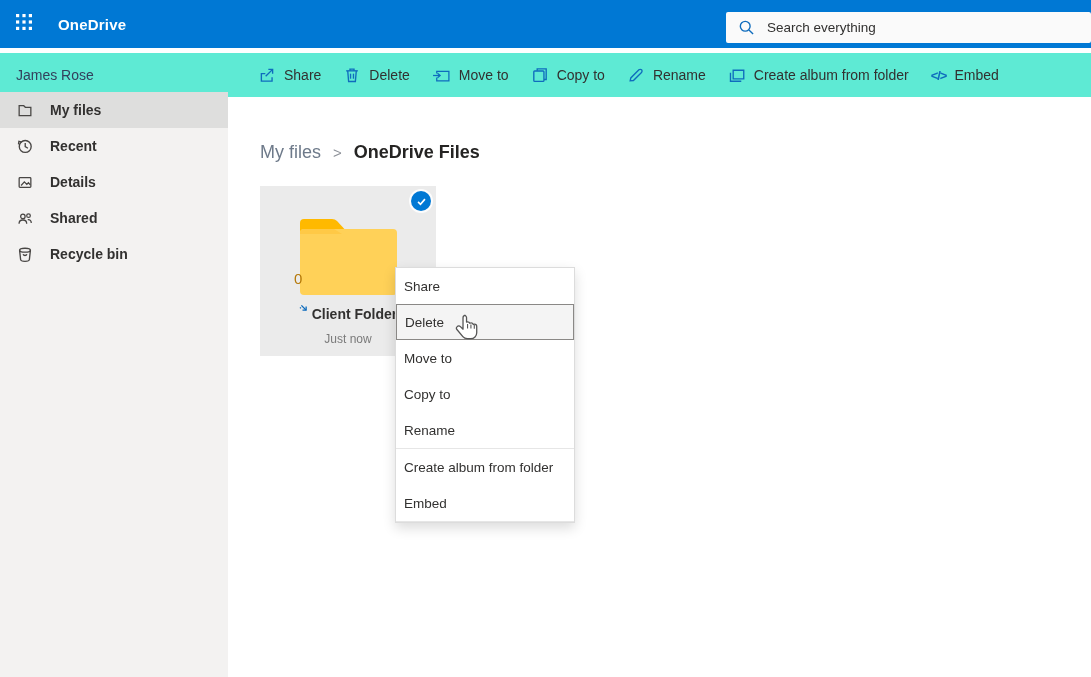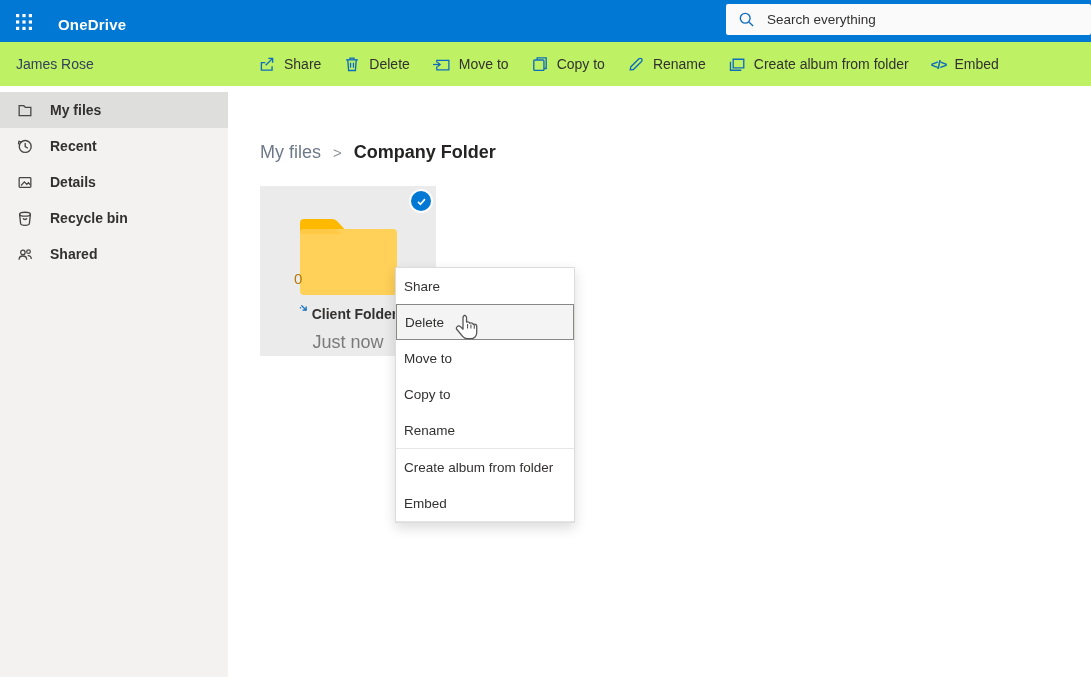--- a/index.html
+++ b/index.html
@@ -4,25 +4,25 @@
 <style>
   html,body{margin:0;padding:0;background:#fff;}
   .screen{
     position:relative;width:1091px;height:677px;overflow:hidden;background:#fff;
     font-family:"Liberation Sans", sans-serif;-webkit-font-smoothing:antialiased;
   }
   
   .app-header{position:absolute;top:0;left:0;right:0;height:48px;background:#0078d4;display:flex;align-items:center;}
   .waffle{width:48px;height:48px;display:flex;align-items:center;justify-content:center;cursor:pointer;}
   .app-title{color:#fff;font-size:15px;font-weight:700;margin-left:10px;letter-spacing:.2px;cursor:pointer;}
-  .search-box{position:absolute;left:726px;top:4px;width:365px;height:31px;background:#fafafa;border-radius:2px;display:flex;align-items:center;padding-left:12px;box-sizing:border-box;}
+  .search-box{position:absolute;left:726px;top:12px;width:365px;height:31px;background:#fafafa;border-radius:2px;display:flex;align-items:center;padding-left:12px;box-sizing:border-box;}
   .search-input{border:none;outline:none;background:transparent;font-size:13.5px;margin-left:10px;flex:1;color:#252423;font-family:"Liberation Sans",sans-serif;}
   .search-input::placeholder{color:#323130;opacity:1;}
   
-  .command-bar{position:absolute;top:42px;left:0;right:0;height:44px;background:#bef264;}
+  .command-bar{position:absolute;top:53px;left:0;right:0;height:44px;background:#5eead4;}
   .user-name{position:absolute;left:16px;top:0;height:44px;display:flex;align-items:center;font-size:14px;color:#33415c;cursor:pointer;}
   .actions{position:absolute;left:258px;top:0;height:44px;display:flex;align-items:center;gap:22px;}
   .action{display:flex;align-items:center;gap:8px;cursor:pointer;font-size:14px;color:#323130;white-space:nowrap;}
   .action .ic{color:#0f6cbd;display:flex;}
   .embed-glyph{color:#0f6cbd;font-size:13px;font-weight:700;letter-spacing:-1px;}
   
   .sidebar{position:absolute;top:92px;left:0;width:228px;bottom:0;background:#f3f2f1;}
   .nav-item{height:36px;display:flex;align-items:center;padding-left:16px;gap:16px;font-size:14px;color:#323130;cursor:pointer;font-weight:bold;}
   .nav-item .ic{color:#484644;display:flex;width:18px;justify-content:center;}
   .nav-item.selected{background:#dededd;font-weight:700;}
@@ -31,21 +31,21 @@
   .crumb-link{color:#6e7a8a;cursor:pointer;}
   .crumb-sep{color:#8d9199;font-size:15px;}
   .crumb-current{color:#252423;font-weight:700;}
   
   .tile{position:absolute;left:260px;top:186px;width:176px;height:170px;background:#ebebeb;cursor:pointer;}
   .tile-folder{position:absolute;left:30px;top:22px;}
   .folder-count{position:absolute;left:34px;top:84px;font-size:15px;color:#b5790a;}
   .check-badge{position:absolute;top:5px;right:5px;width:20px;height:20px;border-radius:50%;background:#0078d4;display:flex;align-items:center;justify-content:center;box-shadow:0 0 0 2px rgba(255,255,255,.85);cursor:pointer;}
   .tile-name{position:absolute;left:0;right:0;top:120px;display:flex;align-items:center;justify-content:center;font-size:14px;font-weight:700;color:#323130;}
   .tile-name .new-ic{display:flex;margin-right:2px;transform:translateY(-6px);}
-  .tile-sub{position:absolute;left:0;right:0;top:146px;text-align:center;font-size:18px;color:#7a7a7a;}
+  .tile-sub{position:absolute;left:0;right:0;top:146px;text-align:center;font-size:12px;color:#7a7a7a;}
   
   .context-menu{position:absolute;left:395px;top:267px;width:180px;background:#fff;border:1px solid #dcdcdc;box-shadow:0 5px 12px rgba(0,0,0,.14);box-sizing:border-box;z-index:5;}
   .menu-item{height:36px;display:flex;align-items:center;padding:0 8px;font-size:13.5px;color:#323130;cursor:pointer;box-sizing:border-box;}
   .menu-item.highlighted{background:#f4f4f4;border:1px solid #8a8886;}
   .menu-divider{height:1px;background:#e6e6e6;}
   
   .cursor{position:absolute;left:455px;top:313px;z-index:10;pointer-events:none;}
 </style>
 </head>
 <body>
@@ -185,47 +185,47 @@
         <svg width="18" height="17" viewBox="0 0 16 16" fill="none" stroke="currentColor" stroke-width="1.2">
           <rect x="2.5" y="3.5" width="11" height="9" rx="0.8"></rect>
           <path d="M4.3 10.8 L7.4 7.4 L9.7 9.8 L11.2 8.2 L13 10.2"></path>
         </svg>
       </span>
       <span>Details</span>
     </div>
 
     <div class="nav-item">
       <span class="ic">
-        <svg width="18" height="18" viewBox="0 0 16 16" fill="none" stroke="currentColor" stroke-width="1.2">
-          <ellipse cx="8" cy="4.6" rx="4.8" ry="1.7"></ellipse>
-          <path d="M3.2 4.8 L4.1 12.9 C4.2 13.9 5.9 14.5 8 14.5 C10.1 14.5 11.8 13.9 11.9 12.9 L12.8 4.8"></path>
-          <path d="M6.3 8.2 C6.6 8.9 7.3 9.3 8 9.3 C8.7 9.3 9.4 8.9 9.7 8.2"></path>
-        </svg>
-      </span>
-      <span>Recycle bin</span>
-    </div>
-
-    <div class="nav-item">
-      <span class="ic">
         <svg width="18" height="17" viewBox="0 0 16 16" fill="none" stroke="currentColor" stroke-width="1.2">
           <circle cx="6" cy="6" r="2.1"></circle>
           <path d="M2.4 13 C2.4 10.6 3.9 9.4 6 9.4 C8.1 9.4 9.6 10.6 9.6 13"></path>
           <circle cx="11.3" cy="5.3" r="1.7"></circle>
           <path d="M10.6 9 C12.7 8.8 13.9 10.2 13.9 12.3"></path>
         </svg>
       </span>
       <span>Shared</span>
     </div>
 
+    <div class="nav-item">
+      <span class="ic">
+        <svg width="18" height="18" viewBox="0 0 16 16" fill="none" stroke="currentColor" stroke-width="1.2">
+          <ellipse cx="8" cy="4.6" rx="4.8" ry="1.7"></ellipse>
+          <path d="M3.2 4.8 L4.1 12.9 C4.2 13.9 5.9 14.5 8 14.5 C10.1 14.5 11.8 13.9 11.9 12.9 L12.8 4.8"></path>
+          <path d="M6.3 8.2 C6.6 8.9 7.3 9.3 8 9.3 C8.7 9.3 9.4 8.9 9.7 8.2"></path>
+        </svg>
+      </span>
+      <span>Recycle bin</span>
+    </div>
+
   </div>
 
   <div class="breadcrumb">
     <span class="crumb-link">My files</span>
     <span class="crumb-sep">&gt;</span>
-    <span class="crumb-current">Company Folder</span>
+    <span class="crumb-current">OneDrive Files</span>
   </div>
 
   <div class="tile">
     <span class="tile-folder">
       <svg width="116" height="92" viewBox="0 0 116 92">
         <path d="M10 15 q0-4 4-4 h28 q3 0 5 2 L59 26 H10 Z" fill="#ffb900"></path>
         <rect x="10" y="21" width="97" height="66" rx="4" fill="#ffd158"></rect>
         <path d="M10 25 q0-4 4-4 h30 l8 5 H10 Z" fill="#ffc946"></path>
       </svg>
     </span>

